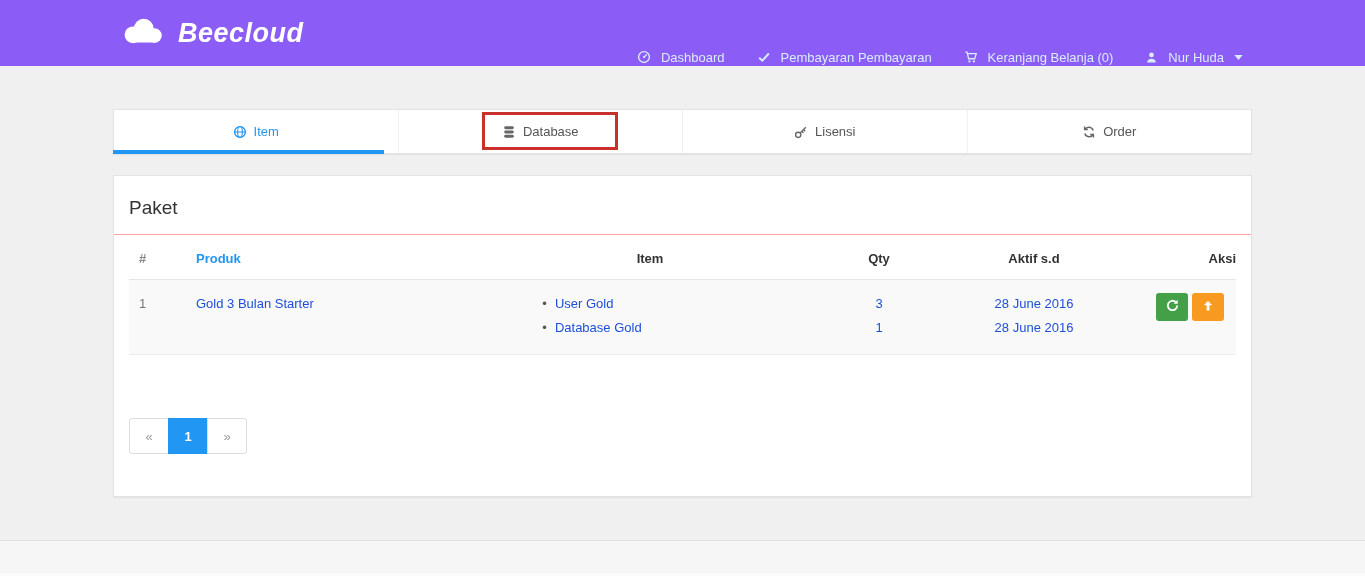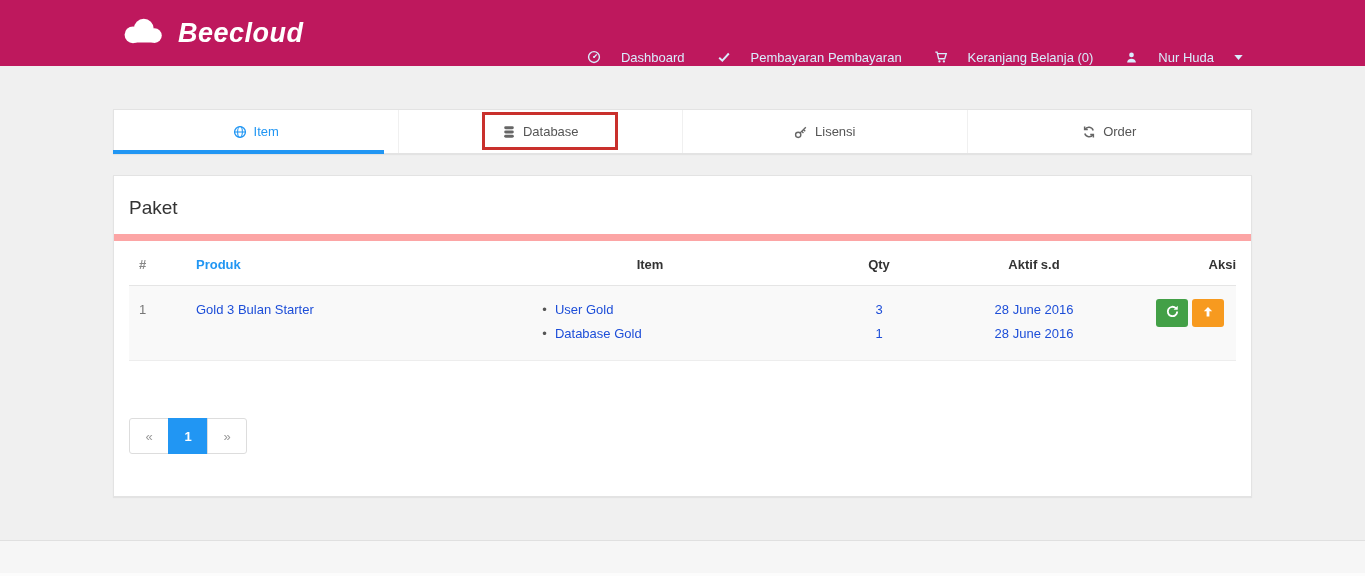--- a/index.html
+++ b/index.html
@@ -8,35 +8,35 @@
     width:1365px; height:576px;
     background:#f0f0f0;
     font-family:"Liberation Sans", sans-serif;
     overflow:hidden;
   }
   .page { position:relative; width:1365px; height:576px; background:#f0f0f0; }
 
   
   .header {
     position:absolute; top:0; left:0; width:100%; height:66px;
-    background:#be185d;
+    background:#8b5cf6;
   }
   .brand {
     position:absolute; left:120px; top:0; height:66px;
     display:flex; align-items:center; gap:12px; color:#fff; cursor:pointer;
   }
   .brand-name {
     font-size:27px; font-weight:bold; font-style:italic; letter-spacing:.5px;
   }
   .nav {
     position:absolute; right:122px; top:0; height:66px;
     display:flex; align-items:center; gap:32px;
   }
   .nav-item {
-    display:flex; align-items:center; gap:20px;
+    display:flex; align-items:center; gap:10px;
     color:#d9edfd; font-size:13px; cursor:pointer; white-space:nowrap;margin-top:48px;
   }
   .nav-item .icn { display:flex; align-items:center; }
 
   
   .tabs-card {
     position:absolute; top:109px; left:113px; width:1139px; height:45px;
     background:#fff; border:1px solid #e3e3e3;
     box-shadow:0 1px 1px rgba(0,0,0,.05);
     display:flex;
@@ -62,21 +62,21 @@
   }
 
   
   .panel {
     position:absolute; top:175px; left:113px; width:1139px; height:322px;
     background:#fff; border:1px solid #e3e3e3;
     box-shadow:0 1px 1px rgba(0,0,0,.05);
   }
   .panel-title {
     padding:21px 15px 15px; font-size:19px; color:#333;
-    border-bottom:7px solid #fca5a5;
+    border-bottom:1px solid #fca5a5;
   }
   table.paket {
     margin:0 15px; width:1107px; border-collapse:collapse;
     table-layout:fixed; font-size:13px;
   }
   .paket th {
     padding:16px 0 13px; border-bottom:1px solid #e5e5e5;
     font-weight:bold; color:#333; font-size:13px;
   }
   .paket th.c-num   { width:67px;  text-align:left; padding-left:10px; color:#888; }

